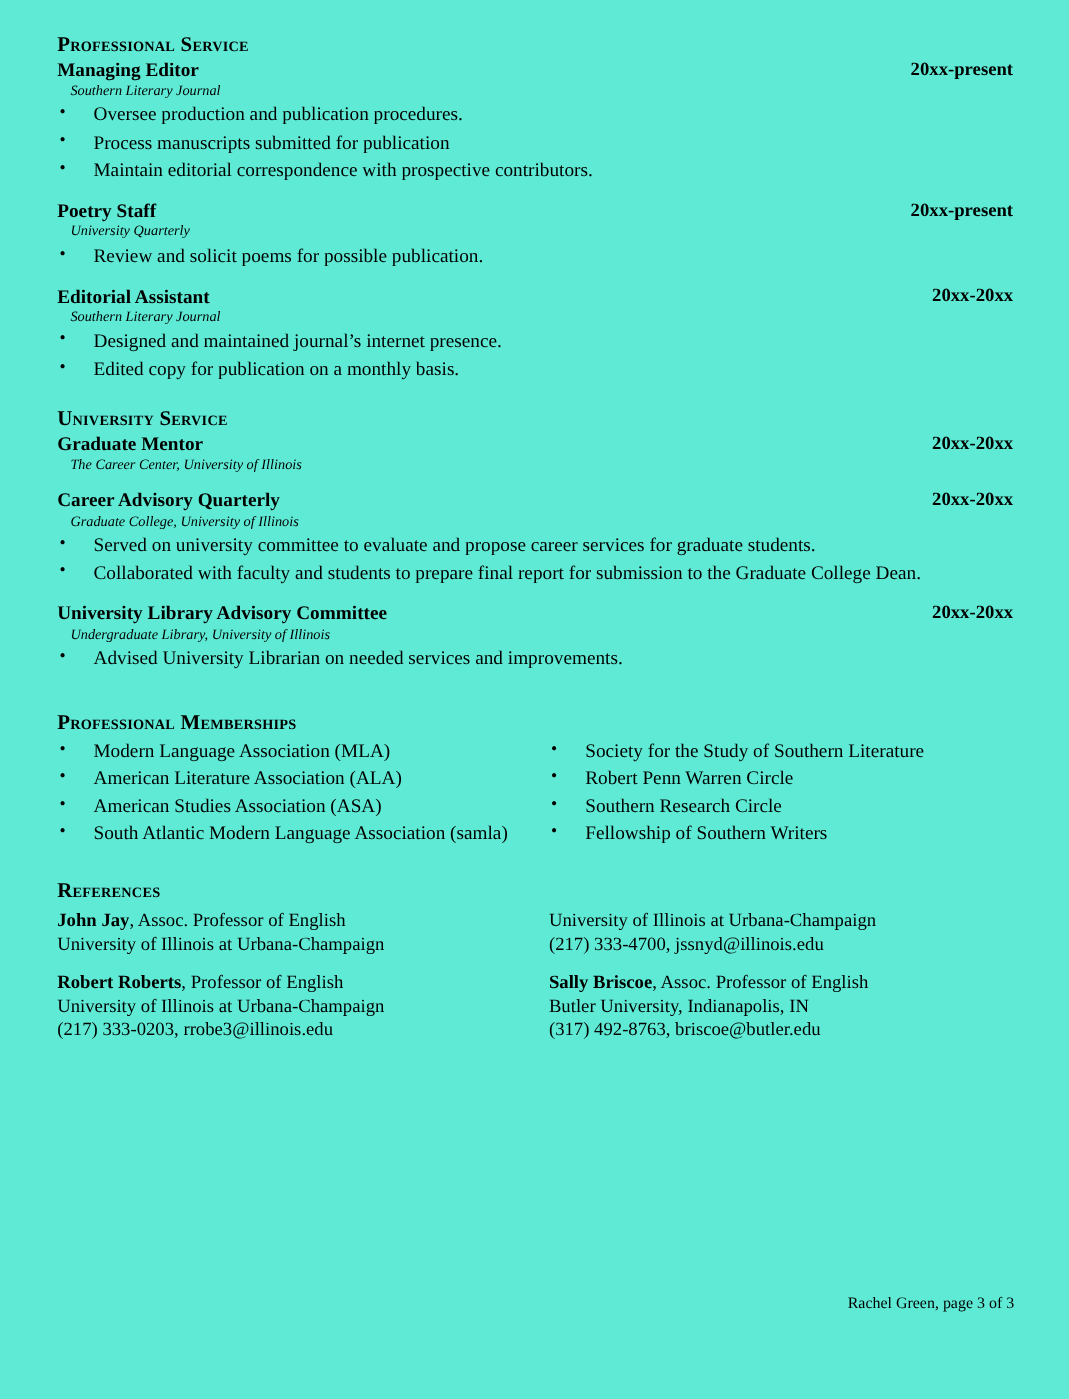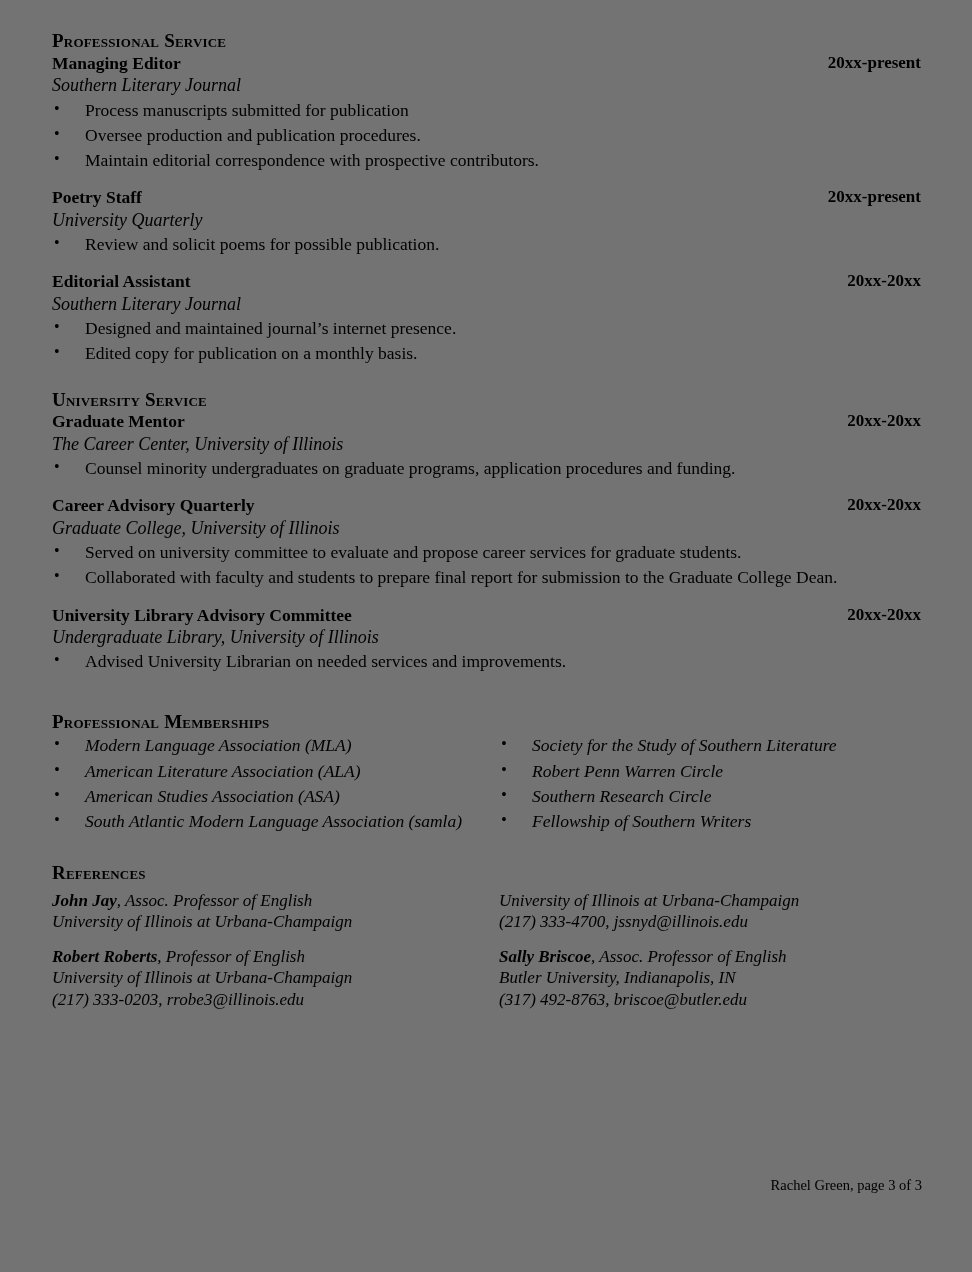--- a/index.html
+++ b/index.html
@@ -8,21 +8,21 @@
     background: #ffffff;
   }
   body {
     font-family: "Liberation Serif", "DejaVu Serif", serif;
     color: #000000;
   }
   .page {
     position: relative;
     width: 972px;
     height: 1272px;
-    background: #737373;
+    background: #5eead4;
     box-sizing: border-box;
     padding: 30px 50px 0 52px;
     overflow: hidden;
   }
   .section-head {
     font-size: 19px;
     font-weight: bold;
     font-variant: small-caps;
     letter-spacing: 0.2px;
     line-height: 1.15;
@@ -42,24 +42,25 @@
     font-size: 17.5px;
     font-weight: bold;
   }
   .job-date {
     font-size: 17px;
     font-weight: bold;
     white-space: nowrap;
     padding-right: 1px;
   }
   .job-org {
-    font-size: 18px;
+    font-size: 13px;
     font-style: italic;
     line-height: 1.25;
     margin-bottom: 1px;
+    margin-left: 12px;
   }
   ul.bullets {
     list-style: none;
     margin: 0;
     padding: 0;
   }
   ul.bullets li {
     position: relative;
     padding-left: 33px;
     font-size: 17.5px;
@@ -75,21 +76,20 @@
   }
   .entry-block {
     margin-bottom: 14px;
   }
   .entry-block:last-child {
     margin-bottom: 0;
   }
   .two-col {
     display: flex;
     column-gap: 0;
-    font-style: italic;
   }
   .two-col > .col {
     width: 50%;
     box-sizing: border-box;
   }
   .two-col > .col.right {
     padding-left: 12px;
   }
   .mem-list li {
     line-height: 1.47;
@@ -124,22 +124,22 @@
   <div>
     <div class="section-head">Professional Service</div>
     <div id="ps-entries">
         <div class="entry-block">
           <div class="job-row">
             <span class="job-title">Managing Editor</span>
             <span class="job-date">20xx-present</span>
           </div>
           <div class="job-org">Southern Literary Journal</div>
           <ul class="bullets">
+            <li>Oversee production and publication procedures.</li>
             <li>Process manuscripts submitted for publication</li>
-            <li>Oversee production and publication procedures.</li>
             <li>Maintain editorial correspondence with prospective contributors.</li>
           </ul>
         </div>
         <div class="entry-block">
           <div class="job-row">
             <span class="job-title">Poetry Staff</span>
             <span class="job-date">20xx-present</span>
           </div>
           <div class="job-org">University Quarterly</div>
           <ul class="bullets">
@@ -162,23 +162,20 @@
 
   <div>
     <div class="section-head spaced-top">University Service</div>
     <div id="us-entries">
         <div class="entry-block">
           <div class="job-row">
             <span class="job-title">Graduate Mentor</span>
             <span class="job-date">20xx-20xx</span>
           </div>
           <div class="job-org">The Career Center, University of Illinois</div>
-          <ul class="bullets">
-            <li>Counsel minority undergraduates on graduate programs, application procedures and funding.</li>
-          </ul>
         </div>
         <div class="entry-block">
           <div class="job-row">
             <span class="job-title">Career Advisory Quarterly</span>
             <span class="job-date">20xx-20xx</span>
           </div>
           <div class="job-org">Graduate College, University of Illinois</div>
           <ul class="bullets">
             <li>Served on university committee to evaluate and propose career services for graduate students.</li>
             <li>Collaborated with faculty and students to prepare final report for submission to the Graduate College Dean.</li>

